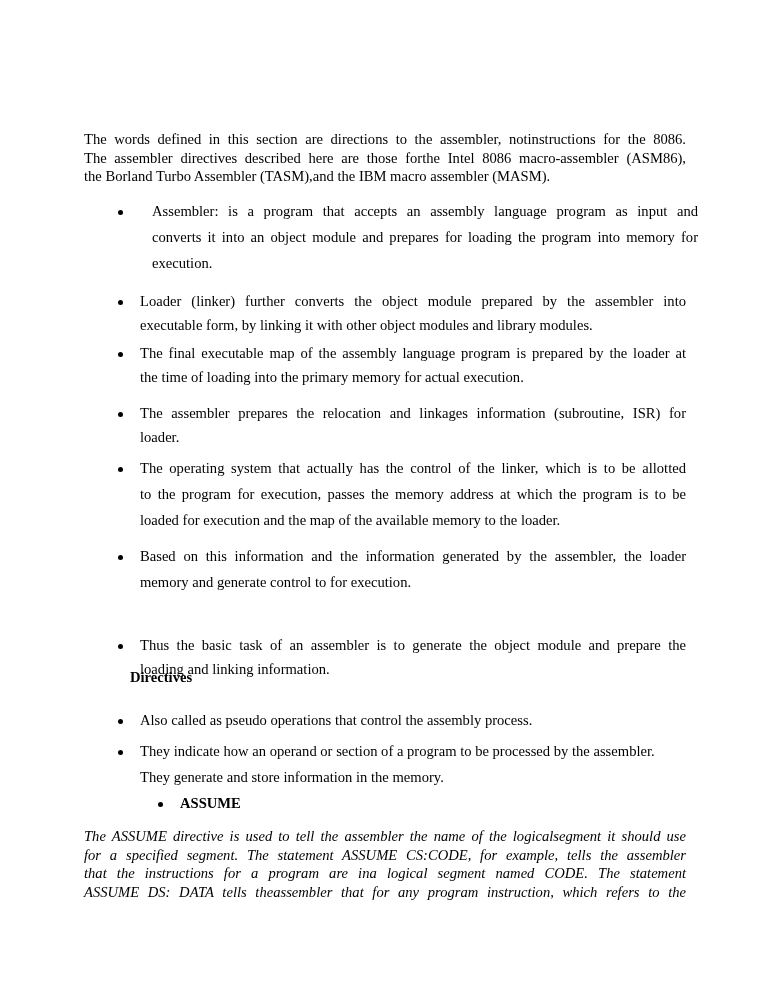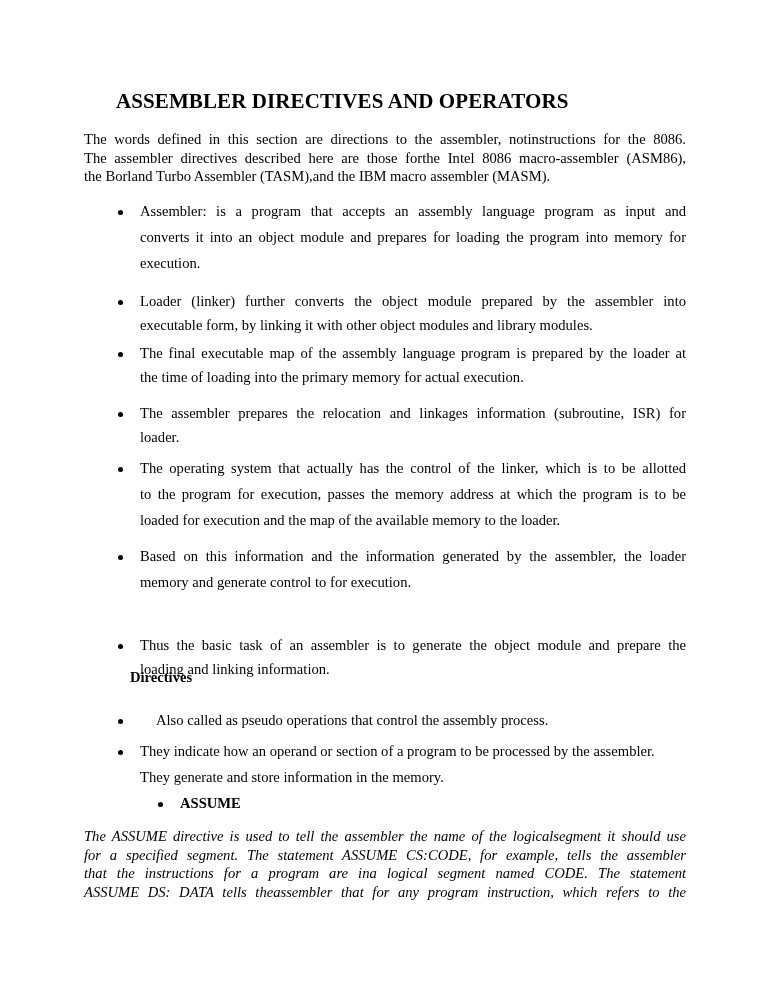--- a/index.html
+++ b/index.html
@@ -44,31 +44,30 @@
       position: absolute; left: 84px; top: 835px; width: 602px;
       font-size: 14.6px; line-height: 18.5px; font-style: italic;
     }
     .para .ln { display: block; white-space: nowrap; text-align: justify; text-align-last: justify; }
   </style>
 </head>
 <body>
 
 <div class="page">
 
-  <div class="title">ASSEMBLER DIRECTIVES AND OPERATORS</div>
 
   <div class="intro">
     <span class="ln">The words defined in this section are directions to the assembler, notinstructions for the 8086.</span>
     <span class="ln">The assembler directives described here are those forthe Intel 8086 macro-assembler (ASM86),</span>
     <span class="ln last">the Borland Turbo Assembler (TASM),and the IBM macro assembler (MASM).</span>
   </div>
 
   <div class="bi" style="top:202px;">
     <span class="dot"></span>
-    <div class="txt" style="line-height:26px; top:-4px;">
+    <div class="txt" style="line-height:26px; top:-4px;margin-left:12px;">
       <span class="ln">Assembler: is a program that accepts an assembly language program as input and</span>
       <span class="ln">converts it into an object module and prepares for loading the program into memory for</span>
       <span class="ln last">execution.</span>
     </div>
   </div>
 
   <div class="bi" style="top:292px;">
     <span class="dot"></span>
     <div class="txt" style="line-height:24px; top:-3px;">
       <span class="ln">Loader (linker) further converts the object module prepared by the assembler into</span>
@@ -114,21 +113,21 @@
     <div class="txt" style="line-height:24px; top:-3px;">
       <span class="ln">Thus the basic task of an assembler is to generate the object module and prepare the</span>
       <span class="ln last">loading and linking information.</span>
     </div>
   </div>
 
   <div class="sec-head" style="top:669px;">Directives</div>
 
   <div class="bi" style="top:711px;">
     <span class="dot"></span>
-    <div class="txt" style="line-height:24px; top:-3px;margin-left:16px;">
+    <div class="txt" style="line-height:24px; top:-3px;">
       <span class="ln last">Also called as pseudo operations that control the assembly process.</span>
     </div>
   </div>
 
   <div class="bi" style="top:742px;">
     <span class="dot"></span>
     <div class="txt" style="line-height:26px; top:-4px;">
       <span class="ln last">They indicate how an operand or section of a program to be processed by the assembler.</span>
       <span class="ln last">They generate and store information in the memory.</span>
     </div>

